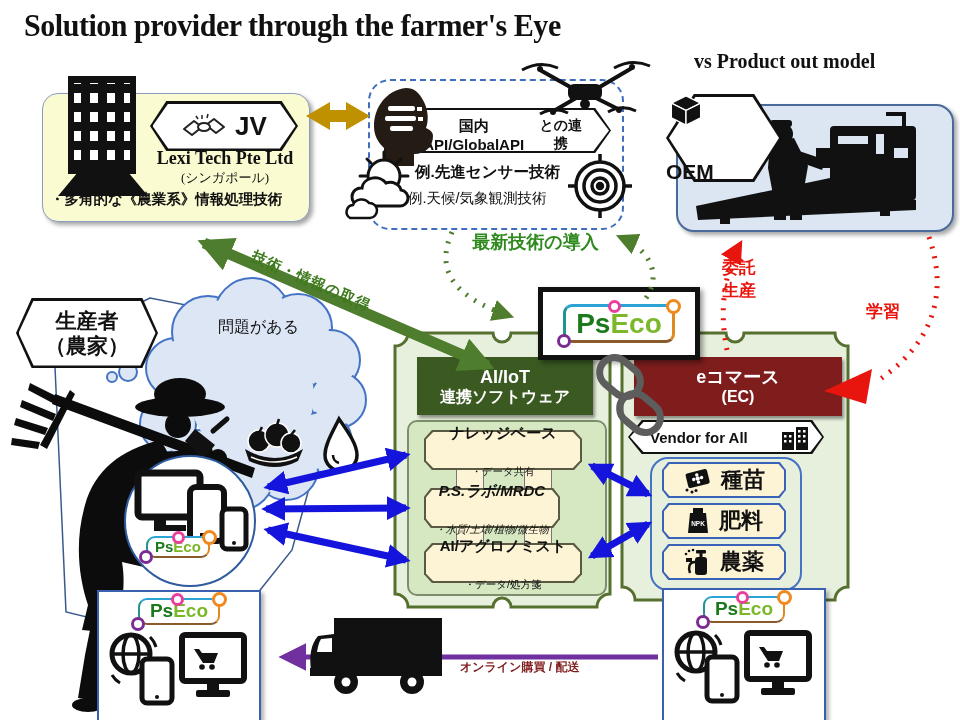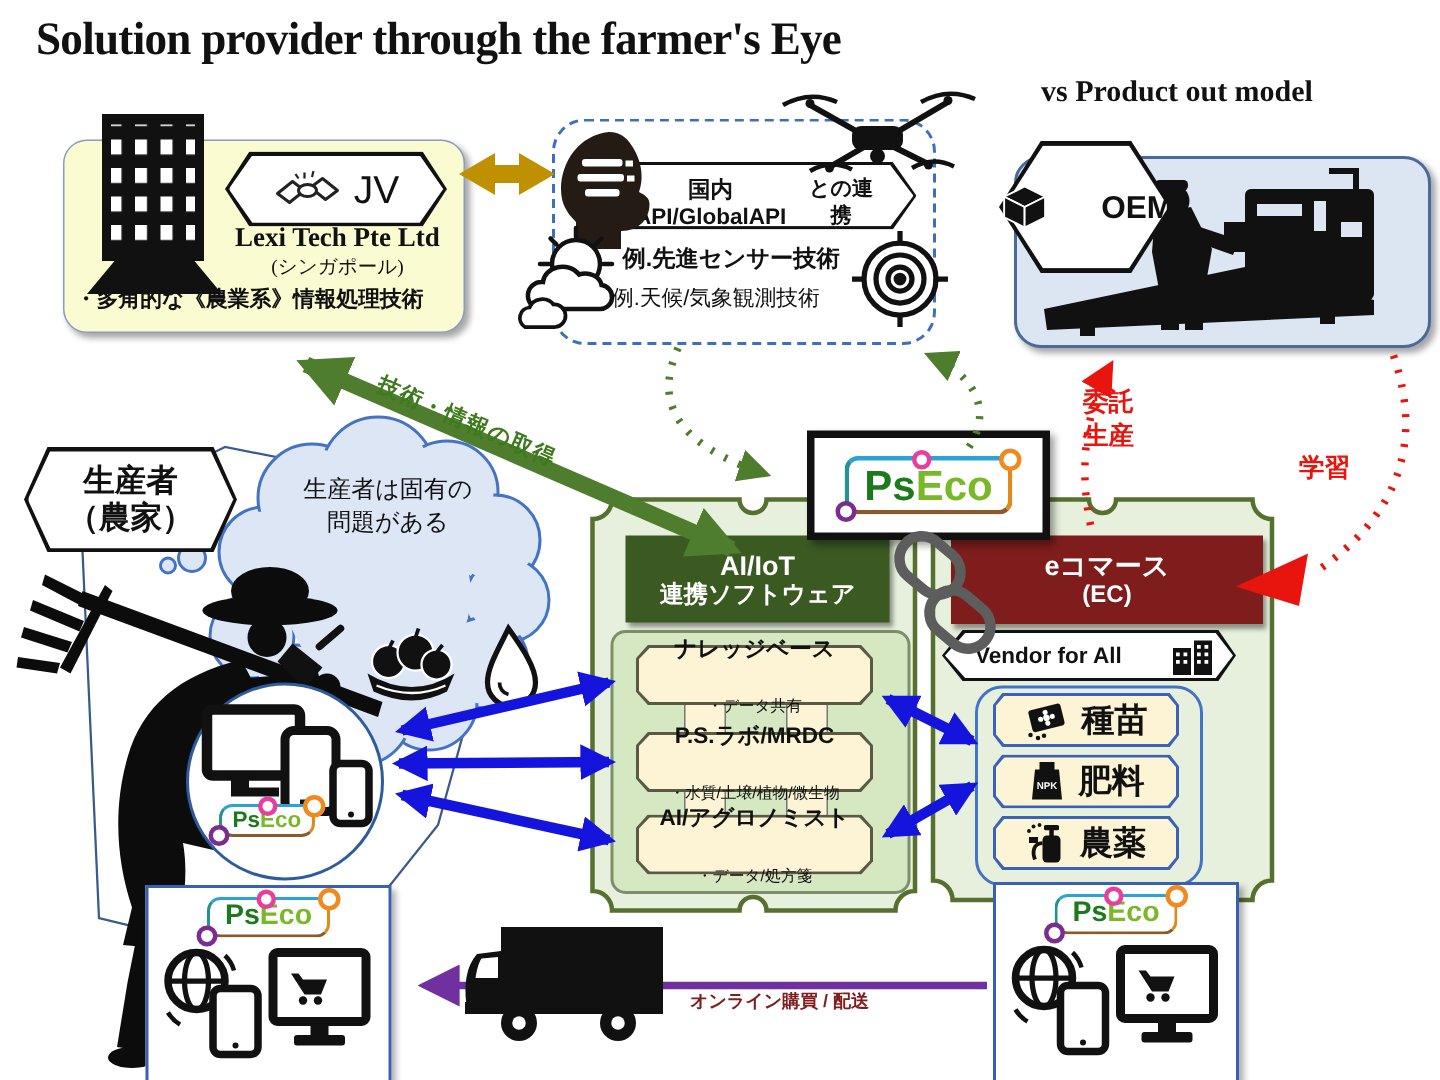--- a/index.html
+++ b/index.html
@@ -24,39 +24,39 @@
   .company-cap{left:50px;top:190px;width:256px;font-weight:bold;font-size:14.5px;z-index:2;}
   
   .clip2{position:absolute;}
   .clip2 .co,.clip2 .ci{position:absolute;}
   .clip2 .co{inset:0;background:#111;}
   .clip2 .ci{background:#fff;}
   .hexa .co,.hexa .ci{clip-path:polygon(0 50%,11% 0,89% 0,100% 50%,89% 100%,11% 100%);}
   .jv-banner{left:150px;top:101px;width:148px;height:50px;z-index:3;}
   .jv-banner .ci{inset:2.5px;}
   .jv-inner{position:absolute;inset:0;display:flex;align-items:center;justify-content:center;gap:8px;}
-  .jv-text{font-weight:normal;font-size:26px;}
+  .jv-text{font-weight:bold;font-size:26px;}
   
   .api-box{left:368px;top:79px;width:252px;height:147px;border:2.5px dashed #3f6ec0;
     border-radius:22px;background:#fff;z-index:1;}
   .api-banner{left:413px;top:108px;width:198px;height:45px;z-index:3;}
   .api-banner .co{clip-path:polygon(0 0,92% 0,100% 50%,92% 100%,0 100%);}
   .api-banner .ci{inset:2px;clip-path:polygon(0 0,92% 0,100% 50%,92% 100%,0 100%);}
   .api-banner .txt{position:absolute;inset:0;padding-right:24px;display:flex;flex-direction:row;
     justify-content:center;align-items:flex-end;font-weight:bold;text-align:center;}
   .api-l1{font-size:15px;} .api-l2{font-size:14px;}
   .api-ex1{left:415px;top:162px;width:175px;font-weight:bold;font-size:15.5px;z-index:2;}
   .api-ex2{left:408px;top:189px;width:190px;font-size:14.5px;z-index:2;}
   
   .oem-panel{left:676px;top:104px;width:274px;height:124px;background:#dce6f2;
     border:2px solid #4a6a9a;border-radius:18px;box-shadow:3px 3px 4px rgba(0,0,0,.35);z-index:1;}
   .oem-hexagon{left:666px;top:94px;width:116px;height:88px;z-index:6;}
   .oem-hexagon .co{clip-path:polygon(0 50%,24% 0,76% 0,100% 50%,76% 100%,24% 100%);}
   .oem-hexagon .ci{inset:3px;clip-path:polygon(0 50%,24% 0,76% 0,100% 50%,76% 100%,24% 100%);}
-  .oem-inner{position:absolute;inset:0;display:flex;flex-direction:row;align-items:center;justify-content:center;gap:34px;}
+  .oem-inner{position:absolute;inset:0;display:flex;flex-direction:column;justify-content:center;gap:34px;}
   .oem-text{font-weight:bold;font-size:21px;line-height:21px;}
   
   .update-note{left:448px;top:231px;width:175px;text-align:center;color:#2f8a1e;
     font-weight:bold;font-size:18px;line-height:22px;z-index:2;}
   .tech-info{left:256px;top:247px;width:180px;color:#3c7a1c;font-weight:bold;font-size:15px;
     letter-spacing:1px;transform:rotate(23.5deg);transform-origin:left top;z-index:6;}
   .consign{left:722px;top:256px;color:#e8150e;font-weight:bold;font-size:17px;line-height:23px;z-index:6;}
   .learning{left:866px;top:300px;color:#e8150e;font-weight:bold;font-size:17px;z-index:6;}
   .online-label{left:460px;top:659px;color:#7f1d1d;font-weight:bold;font-size:12px;z-index:6;}
   
@@ -230,39 +230,39 @@
         <polygon points="20,2 36,10 20,18 4,10"></polygon>
           <polygon points="4,10 20,18 20,34 4,26"></polygon>
         <polygon points="36,10 20,18 20,34 36,26"></polygon>
       </g>
     </svg>
     <span class="oem-text">OEM</span>
   </div>
 </div>
 
 <div class="abs update-note">
+  <div>最新技術の導入</div>
 </div>
 <div class="abs tech-info">技術・情報の取得</div>
 <div class="abs consign">
   <div>委託</div>
     <div>生産</div>
 </div>
 <div class="abs learning">学習</div>
 <div class="abs online-label">オンライン購買 / 配送</div>
 
 <div class="abs clip2 hexa producer-hex">
   <div class="co"></div>
     <div class="ci"></div>
   <div class="txt">
     <span>生産者</span>
       <span>（農家）</span>
   </div>
 </div>
 <div class="abs thought-text">
-  <div>生産者は固有の</div>
     <div>問題がある</div>
 </div>
 <div class="abs bubble-icons">
   <svg width="190" height="80" viewBox="0 0 190 80">
     <g fill="#111">
       <polygon points="12,14 32,30 20,44 2,26"></polygon>
       <path d="M30,16 L44,4" stroke="#111" stroke-width="5" stroke-linecap="round"></path>
       <ellipse cx="20" cy="54" rx="17" ry="4"></ellipse>
       <circle cx="5" cy="48" r="2"></circle>
         <circle cx="14" cy="46" r="2"></circle>
@@ -294,21 +294,21 @@
 <div class="conn" style="left:456px;top:524px;width:26px;height:22px;"></div>
 <div class="conn" style="left:524px;top:524px;width:26px;height:22px;"></div>
 <div class="abs clip2 cham" style="left:424px;top:430px;width:158px;height:40px;">
   <div class="co"></div>
     <div class="ci"></div>
   <div class="txt">
       <span class="mod-title">ナレッジベース</span>
     <span class="mod-sub">・データ共有</span>
     </div>
 </div>
-<div class="abs clip2 cham" style="left:424px;top:488px;width:158px;height:40px;">
+<div class="abs clip2 cham" style="left:424px;top:488px;width:136px;height:40px;font-style:italic;">
   <div class="co"></div>
     <div class="ci"></div>
   <div class="txt">
       <span class="mod-title">P.S.ラボ/MRDC</span>
     <span class="mod-sub">・水質/土壌/植物/微生物</span>
     </div>
 </div>
 <div class="abs clip2 cham" style="left:424px;top:543px;width:158px;height:40px;">
   <div class="co"></div>
     <div class="ci"></div>

